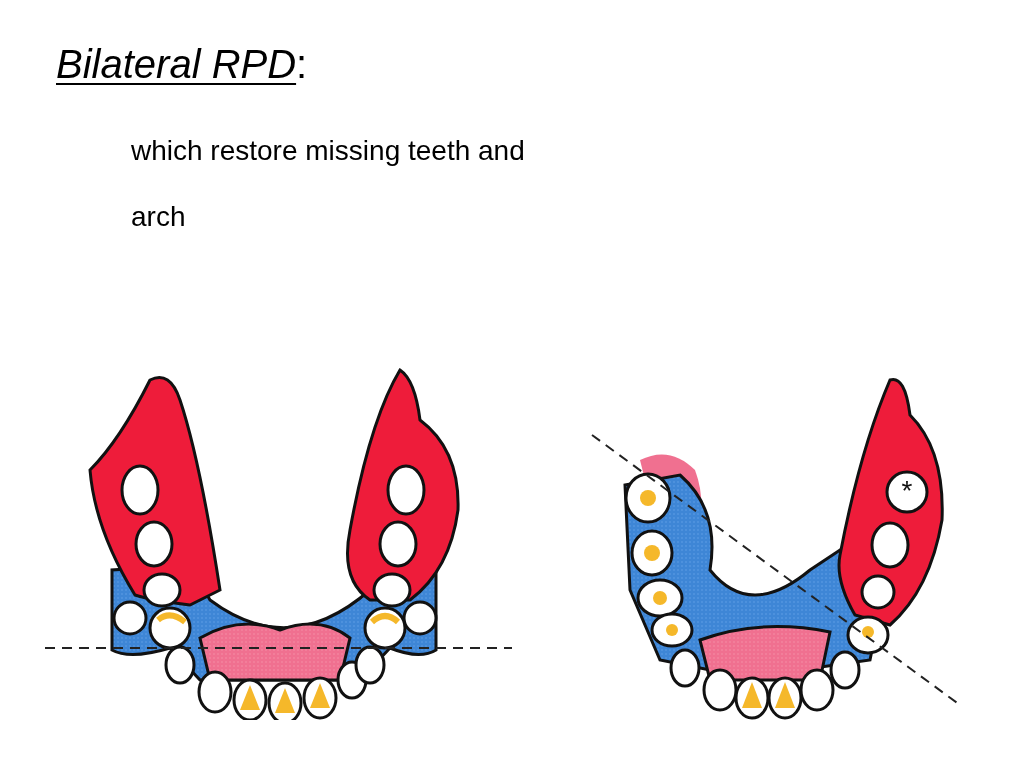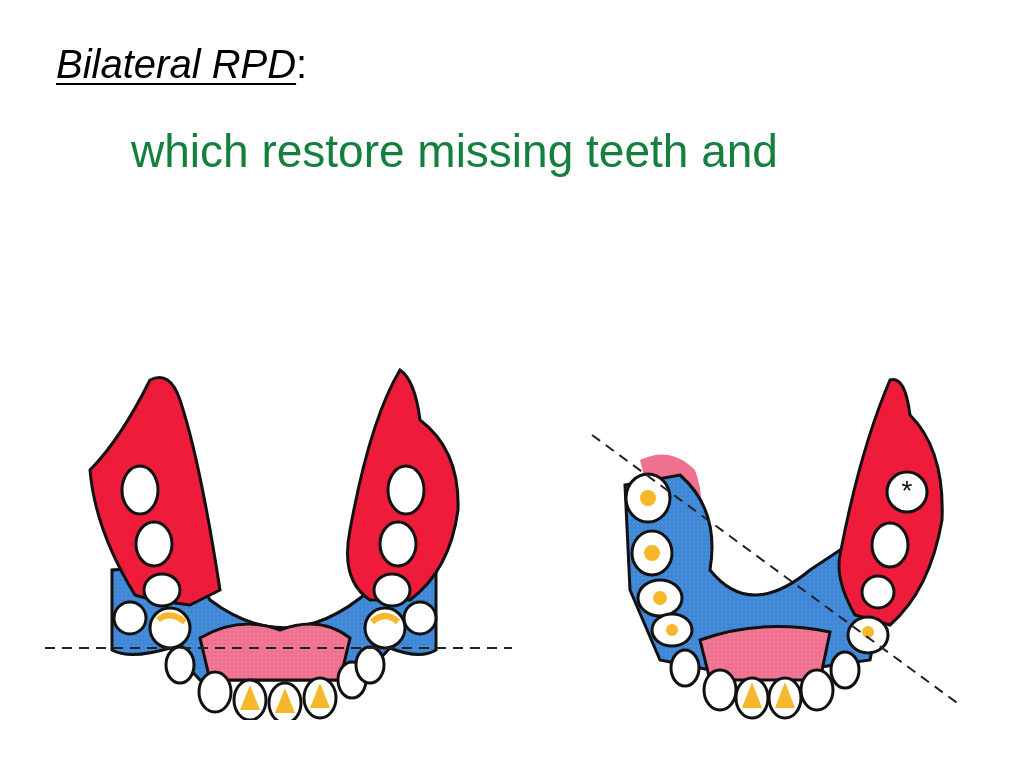--- a/index.html
+++ b/index.html
@@ -7,35 +7,36 @@
   .title {
     position:absolute; left:12px; top:42px;
     font-family:Liberation Sans, sans-serif;
     font-size:40px; color:#000; font-style:italic;margin-left:44px;
   }
   .title .u { text-decoration:underline; text-underline-offset:5px; text-decoration-thickness:2px; }
   .title .colon { font-style:normal; }
   .body-text {
     position:absolute; left:131px; top:118px; width:880px;
     font-family:"Liberation Sans", sans-serif;
-    font-size:46px; line-height:66px; color:#15803d;
+    font-size:28px; line-height:66px; color:#000000;
   }
   .figure { position:absolute; }
   #fig-left { left:40px; top:360px; width:480px; height:360px; }
   #fig-right { left:580px; top:360px; width:400px; height:360px; }
 </style>
 </head>
 <body>
 
 <div class="title">
   <span class="u">Bilateral RPD</span><span class="colon">:</span>
 </div>
 
 <div class="body-text">
   <div>which restore missing teeth and</div>
+  <div>arch</div>
 </div>
 
 <div class="figure" id="fig-left">
   <svg width="480" height="360" viewBox="0 0 480 360">
     <defs>
       <pattern id="dots" width="4" height="4" patternUnits="userSpaceOnUse">
         <rect width="4" height="4" fill="#3e86d6"></rect>
         <circle cx="2" cy="2" r="0.8" fill="#5fa0e6"></circle>
       </pattern>
       <pattern id="pdots" width="4" height="4" patternUnits="userSpaceOnUse">

